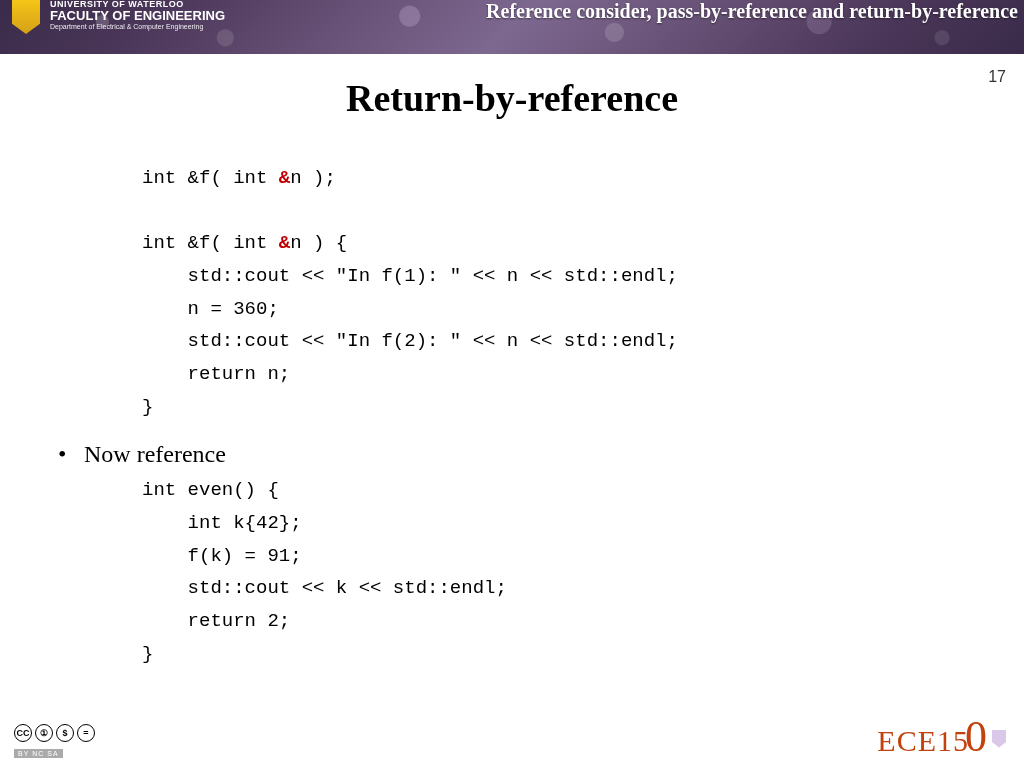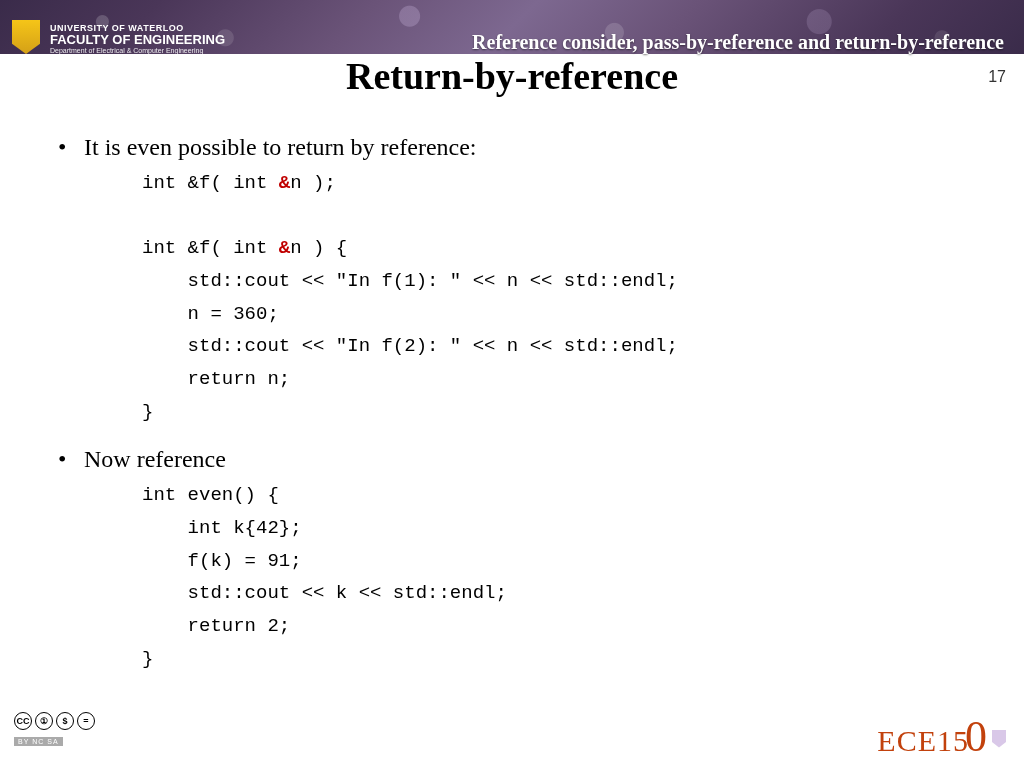--- a/index.html
+++ b/index.html
@@ -3,22 +3,22 @@
 <meta charset="utf-8">
 <style>
   * { margin: 0; padding: 0; box-sizing: border-box; }
   html, body { width: 1024px; height: 768px; font-family: Georgia, 'Times New Roman', serif; background: #fff; overflow: hidden; }
   .slide { position: relative; width: 1024px; height: 768px; }
   .header {
     position: relative;
     height: 54px;
     background: linear-gradient(135deg, #3a2b4a 0%, #4a3658 15%, #6a5378 35%, #7d6890 50%, #6a5378 65%, #4a3658 85%, #3a2b4a 100%);
     display: flex;
-    align-items: flex-end;
-    padding: 0 20px 0 12px;
+    align-items: flex-start;
+    padding: 0 6px 0 12px;
     color: #fff;
   }
   .header::before {
     content: "";
     position: absolute; inset: 0;
     background:
       radial-gradient(circle at 10% 40%, rgba(255,255,255,0.18) 6px, transparent 7px),
       radial-gradient(circle at 22% 70%, rgba(255,255,255,0.12) 8px, transparent 9px),
       radial-gradient(circle at 40% 30%, rgba(220,200,240,0.25) 10px, transparent 11px),
       radial-gradient(circle at 60% 60%, rgba(255,255,255,0.15) 9px, transparent 10px),
@@ -46,38 +46,39 @@
   }
   .page-num {
     position: absolute; top: 68px; right: 18px;
     font-size: 16px; color: #333;
     font-family: Arial, sans-serif;
   }
   .slide-title {
     text-align: center;
     font-size: 38px;
     font-weight: 700;
+    margin-top: 22px;
     color: #000;
   }
   .content { padding: 36px 60px 0 84px; font-size: 24px; color: #000; }
   .bullet { position: relative; margin-bottom: 6px; }
   .bullet::before {
     content: "•"; position: absolute; left: -26px; top: 0; font-size: 24px;
   }
   .code {
     font-family: Consolas, 'Courier New', monospace;
     font-size: 19px;
     white-space: pre;
     margin: 6px 0 18px 58px;
     line-height: 1.72;
     color: #000;
   }
   .amp { color: #c00000; font-weight: 700; }
   .footer {
-    position: absolute; bottom: 20px; left: 14px;
+    position: absolute; bottom: 8px; left: 14px;
     font-family: Arial, sans-serif;
     margin-top: 36px;
   }
   .cc-row { display: flex; gap: 3px; }
   .cc-badge {
     width: 18px; height: 18px; border-radius: 50%;
     border: 1.5px solid #000; display: flex; align-items: center; justify-content: center;
     font-size: 9px; font-weight: 700; background: #fff;
   }
   .cc-label {
@@ -111,21 +112,20 @@
     </div>
     <div class="header-title">Reference consider, pass-by-reference and return-by-reference</div>
   </div>
 
   <div class="page-num">17</div>
 
   <h1 class="slide-title">Return-by-reference</h1>
 
   <div class="content">
 
-    <div class="bullet">It is even possible to return by reference:</div>
     <div class="code"><span>int &amp;f( int </span><span class="amp">&amp;</span><span>n );</span>
 <span></span>
 <span>int &amp;f( int </span><span class="amp">&amp;</span><span>n ) {</span>
 <span>    std::cout &lt;&lt; "In f(1): " &lt;&lt; n &lt;&lt; std::endl;</span>
 <span>    n = 360;</span>
 <span>    std::cout &lt;&lt; "In f(2): " &lt;&lt; n &lt;&lt; std::endl;</span>
 <span>    return n;</span>
 <span>}</span></div>
 
     <div class="bullet">Now reference</div>

